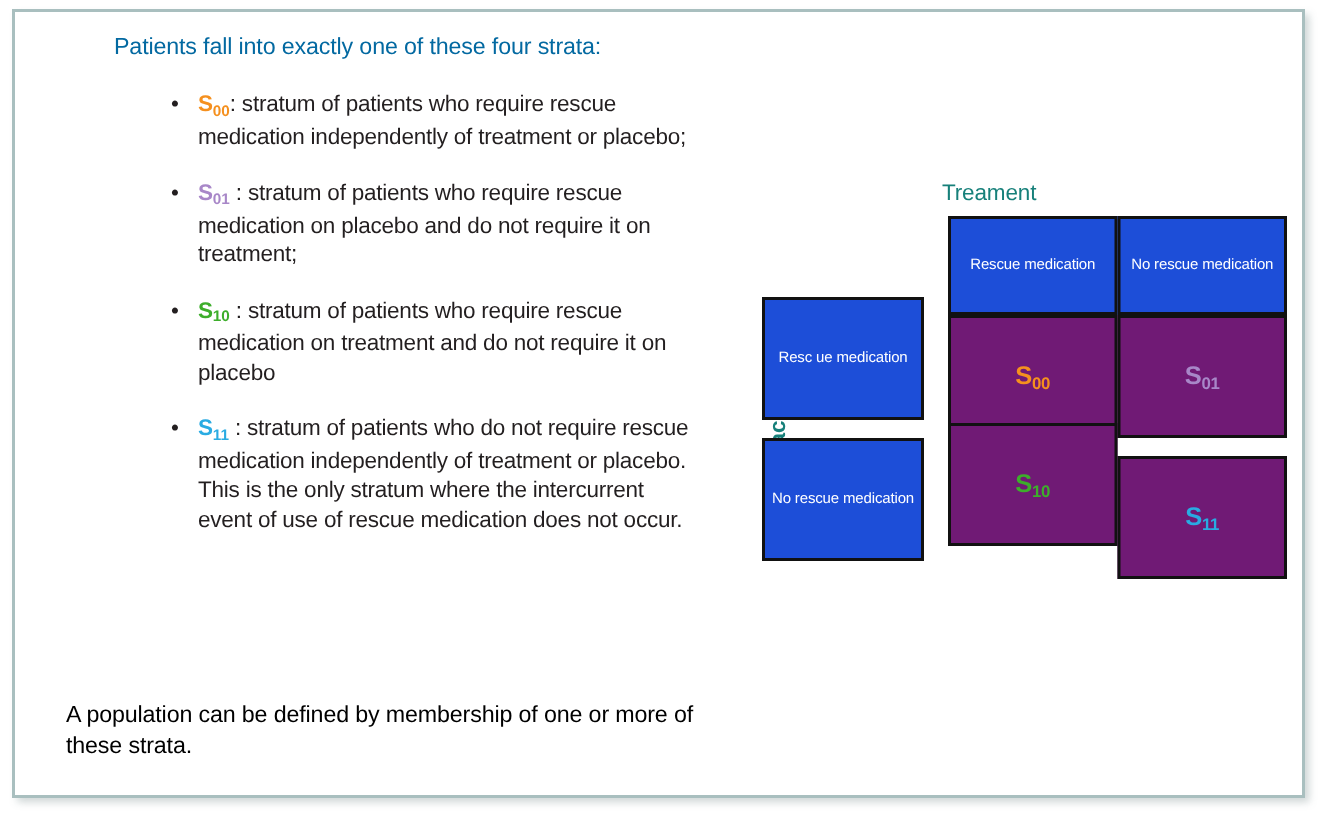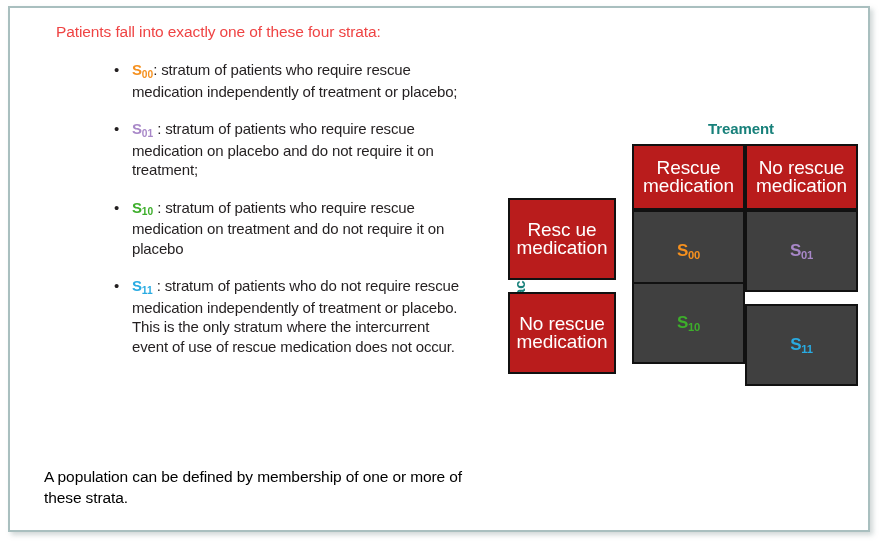--- a/index.html
+++ b/index.html
@@ -28,24 +28,25 @@
 
   
   #text-column {
     position: absolute;
     left: 46px;
     top: 14px;
     width: 410px;
   }
 
   #intro-line {
-    color: #ef4444;
+    color: #0369a1;
     font-size: 15.5px;
     line-height: 20px;
     letter-spacing: -0.1px;
+    margin-left: 20px;
   }
 
   #bullet-list {
     margin: 0;
     padding: 0;
     list-style: none;
   }
 
   .bullet-item {
     position: relative;
@@ -98,24 +99,24 @@
     top: 106px;
     width: 370px;
     height: 290px;
   }
 
   #treatment-title {
     position: absolute;
     left: 140px;
     top: 6px;
     width: 226px;
-    text-align: center;
+    text-align: left;
     color: #17807a;
     font-size: 15px;
-    font-weight: bold;
+    font-weight: normal;
     letter-spacing: -0.1px;
   }
 
   #placebo-title {
     position: absolute;
     left: -24px;
     top: 160px;
     width: 110px;
     text-align: center;
     color: #17807a;
@@ -129,29 +130,29 @@
     position: absolute;
     box-sizing: border-box;
     border: 2px solid #111111;
     display: flex;
     align-items: center;
     justify-content: center;
     text-align: center;
   }
 
   .head-cell {
-    background: #b91c1c;
+    background: #1d4ed8;
     color: #ffffff;
-    font-size: 19px;
+    font-size: 10px;
     line-height: 18px;
     letter-spacing: -0.1px;
   }
 
   .data-cell {
-    background: #404040;
+    background: #701a75;
   }
 
   .cell-code {
     font-size: 17px;
     font-weight: bold;
     letter-spacing: -0.2px;
   }
   .cell-code sub {
     font-size: 0.66em;
     font-weight: bold;

